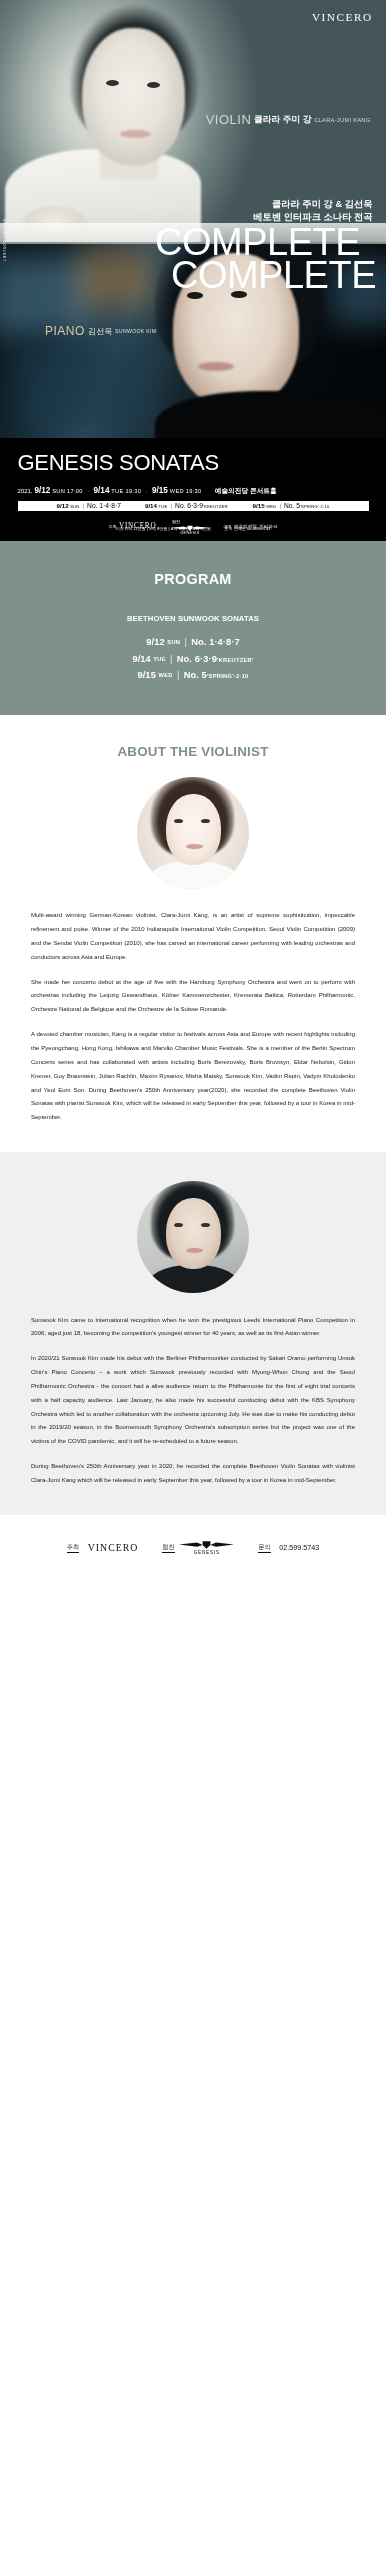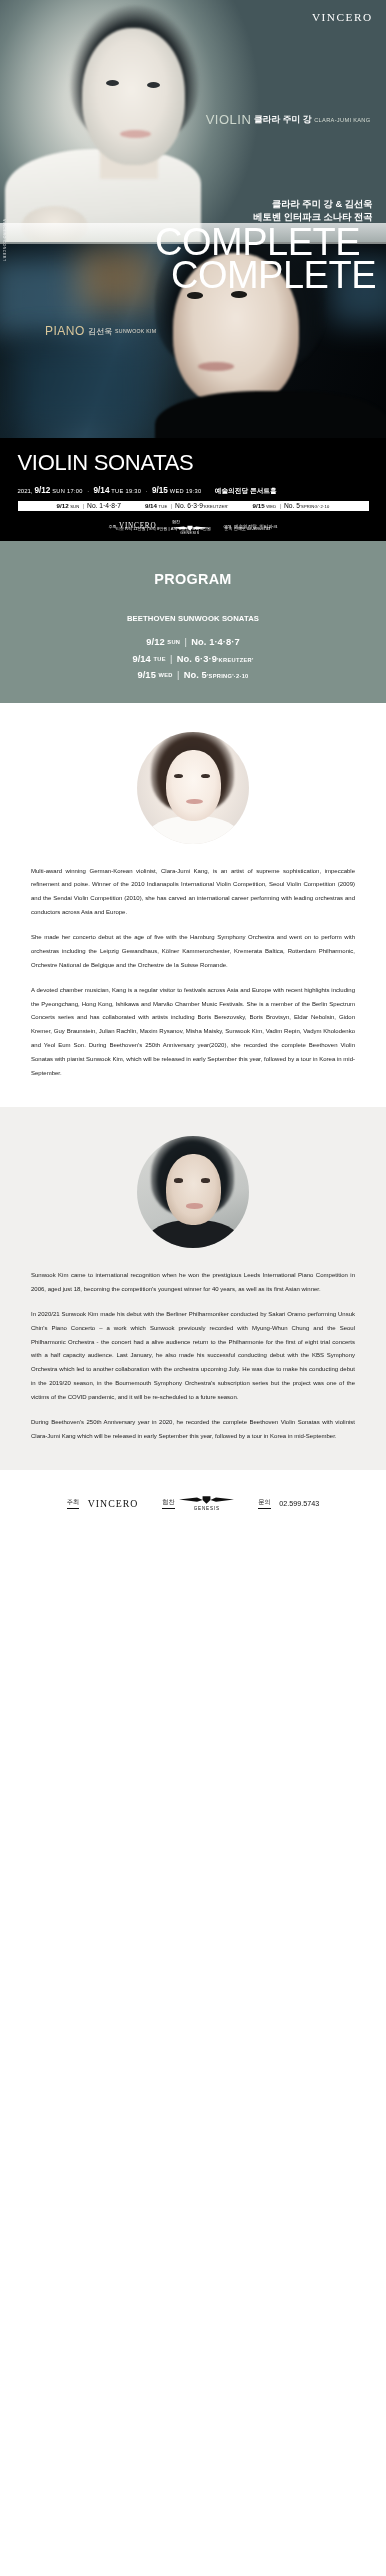--- a/index.html
+++ b/index.html
@@ -129,21 +129,21 @@
   .credits-row { position:absolute; left:0; top:78px; width:386px; display:flex; align-items:center; justify-content:center; gap:15.5px; color:#fff; }
   .credits-row .lbl { font-size:4.1px; }
   .credits-row .vincero-s { font-family:"Liberation Serif","DejaVu Serif",serif; font-size:7.2px; letter-spacing:0.8px; }
   .credits-row .genesis { display:flex; flex-direction:column; align-items:center; line-height:1; }
   .credits-row .genesis .wg { font-size:3.6px; letter-spacing:0.5px; margin-top:1px; }
   .credits-row .small-kr { font-size:4.6px; }
   .ticket-row { position:absolute; left:0; top:88px; width:386px; display:flex; align-items:center; justify-content:center; gap:13.4px; color:#fff; font-size:4.1px; }
   .ticket-row .lbl { opacity:.85; }
 
   
-  .program-section { background:#7f918b; padding:30px 0 20px; text-align:center; }
+  .program-section { background:#7f918b; padding:30px 0 32px; text-align:center; }
   .program-heading { color:#fff; font-size:14.4px; font-weight:700; letter-spacing:0.3px; margin-bottom:27px; }
   .program-sub { color:#fff; font-size:7.7px; font-weight:700; letter-spacing:0.1px; margin-bottom:11.3px; }
   .prog-line { color:#fff; font-size:9.3px; font-weight:700; line-height:1.75; letter-spacing:0.1px; }
   .prog-line .dw { font-size:5.7px; font-weight:700; letter-spacing:0.3px; vertical-align:1px; }
   .prog-line .bar { font-weight:400; opacity:.8; margin:0 1.5px; }
   .prog-line .nick { font-size:5.7px; letter-spacing:0.3px; }
 
   
   .about { padding:29px 0 27px; }
   .about.alt { background:#f1f0ee; }
@@ -236,21 +236,21 @@
       <div class="pp-eye l"></div>
       <div class="pp-eye r"></div>
       <div class="pp-lip"></div>
       <div class="pp-shoulder"></div>
       <div class="piano-credit">
         <span class="role">PIANO</span><span class="kr">김선욱</span><span class="en">SUNWOOK KIM</span>
       </div>
     </div>
 
     <div class="poster-info">
-      <div class="sonatas-title">VIOLIN SONATAS</div>
+      <div class="sonatas-title">GENESIS SONATAS</div>
 
       <div class="dates-line">
         <span class="yr">2021,</span>
         <span class="big">9/12</span>
         <span class="dw">SUN</span>
         <span class="dw">17:00</span>
         <span class="sep">·</span>
         <span class="big">9/14</span>
         <span class="dw">TUE</span>
         <span class="dw">19:30</span>
@@ -336,20 +336,21 @@
     </div>
     <div class="prog-line">
       <span>9/15</span>
       <span class="dw">WED</span>
       <span class="bar">|</span>
       <span>No. 5</span><span class="nick">'SPRING'·2·10</span>
     </div>
   </div>
 
   <div class="about">
+    <div class="about-heading">ABOUT THE VIOLINIST</div>
     <div class="portrait-wrap">
       <div class="portrait">
         <div class="pt-hair"></div>
         <div class="pt-shirt"></div>
         <div class="pt-face"></div>
         <div class="pt-eye l"></div>
         <div class="pt-eye r"></div>
         <div class="pt-lip"></div>
       </div>
     </div>

